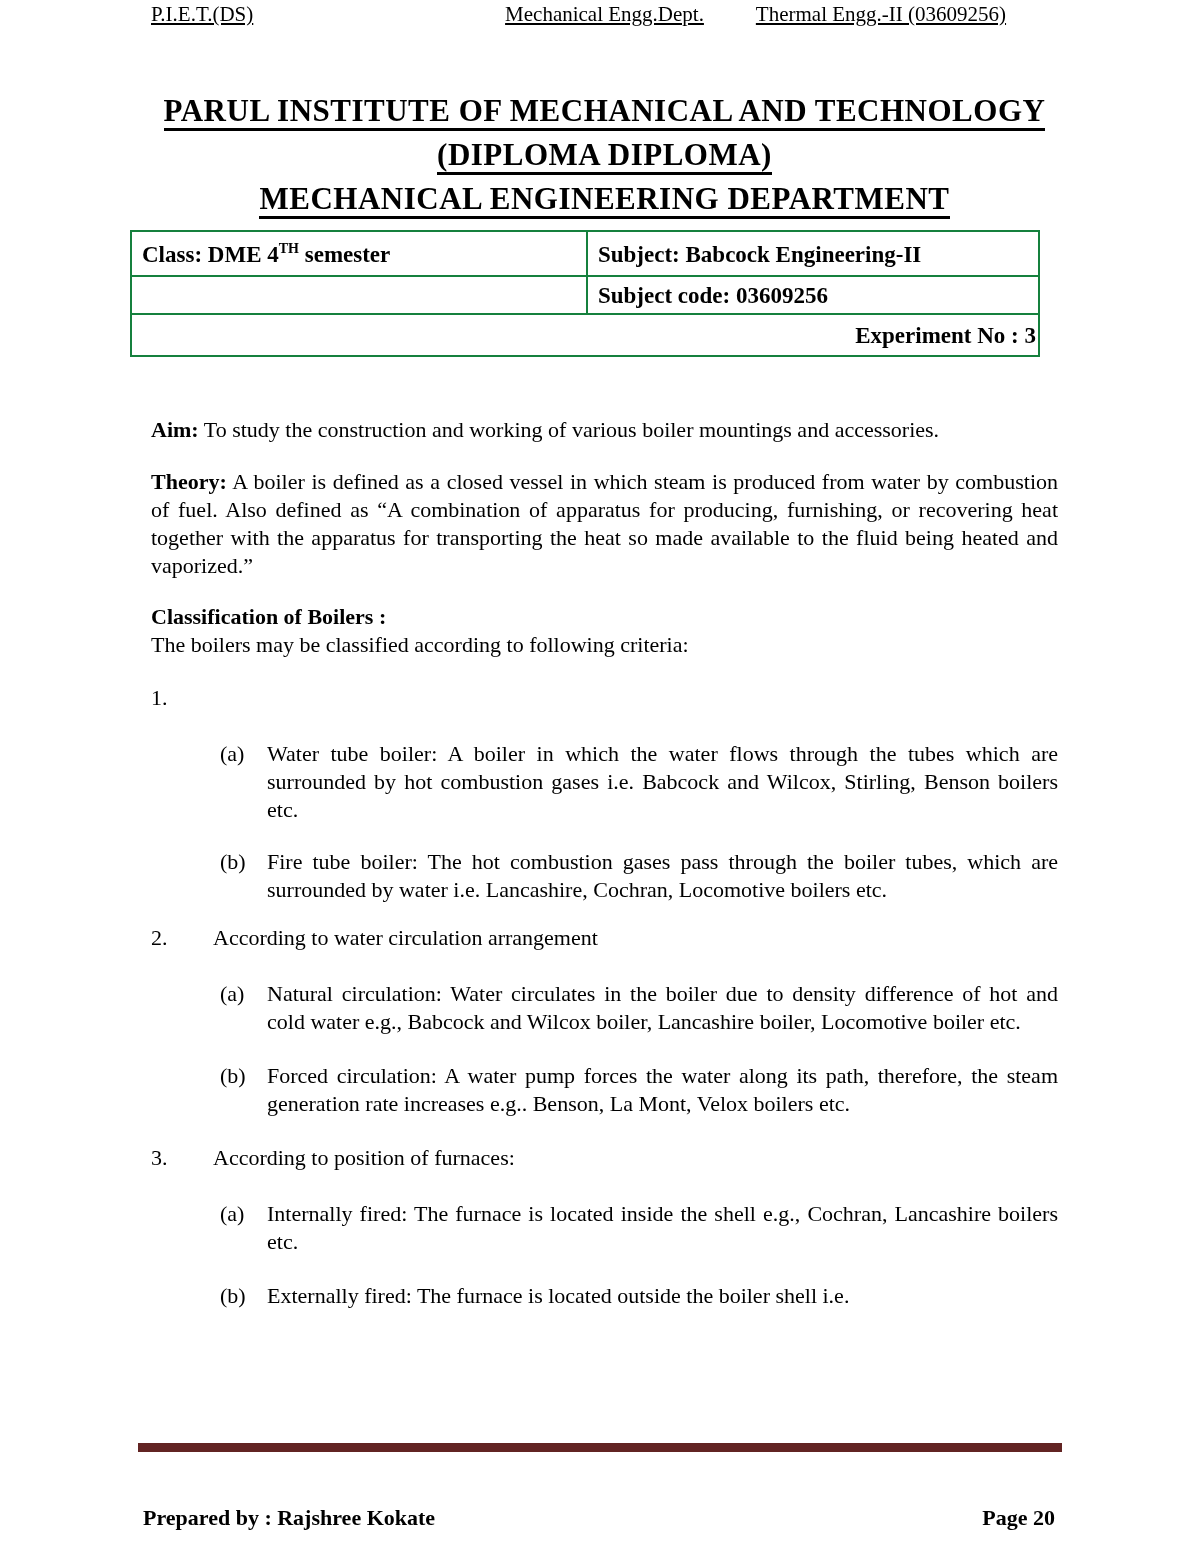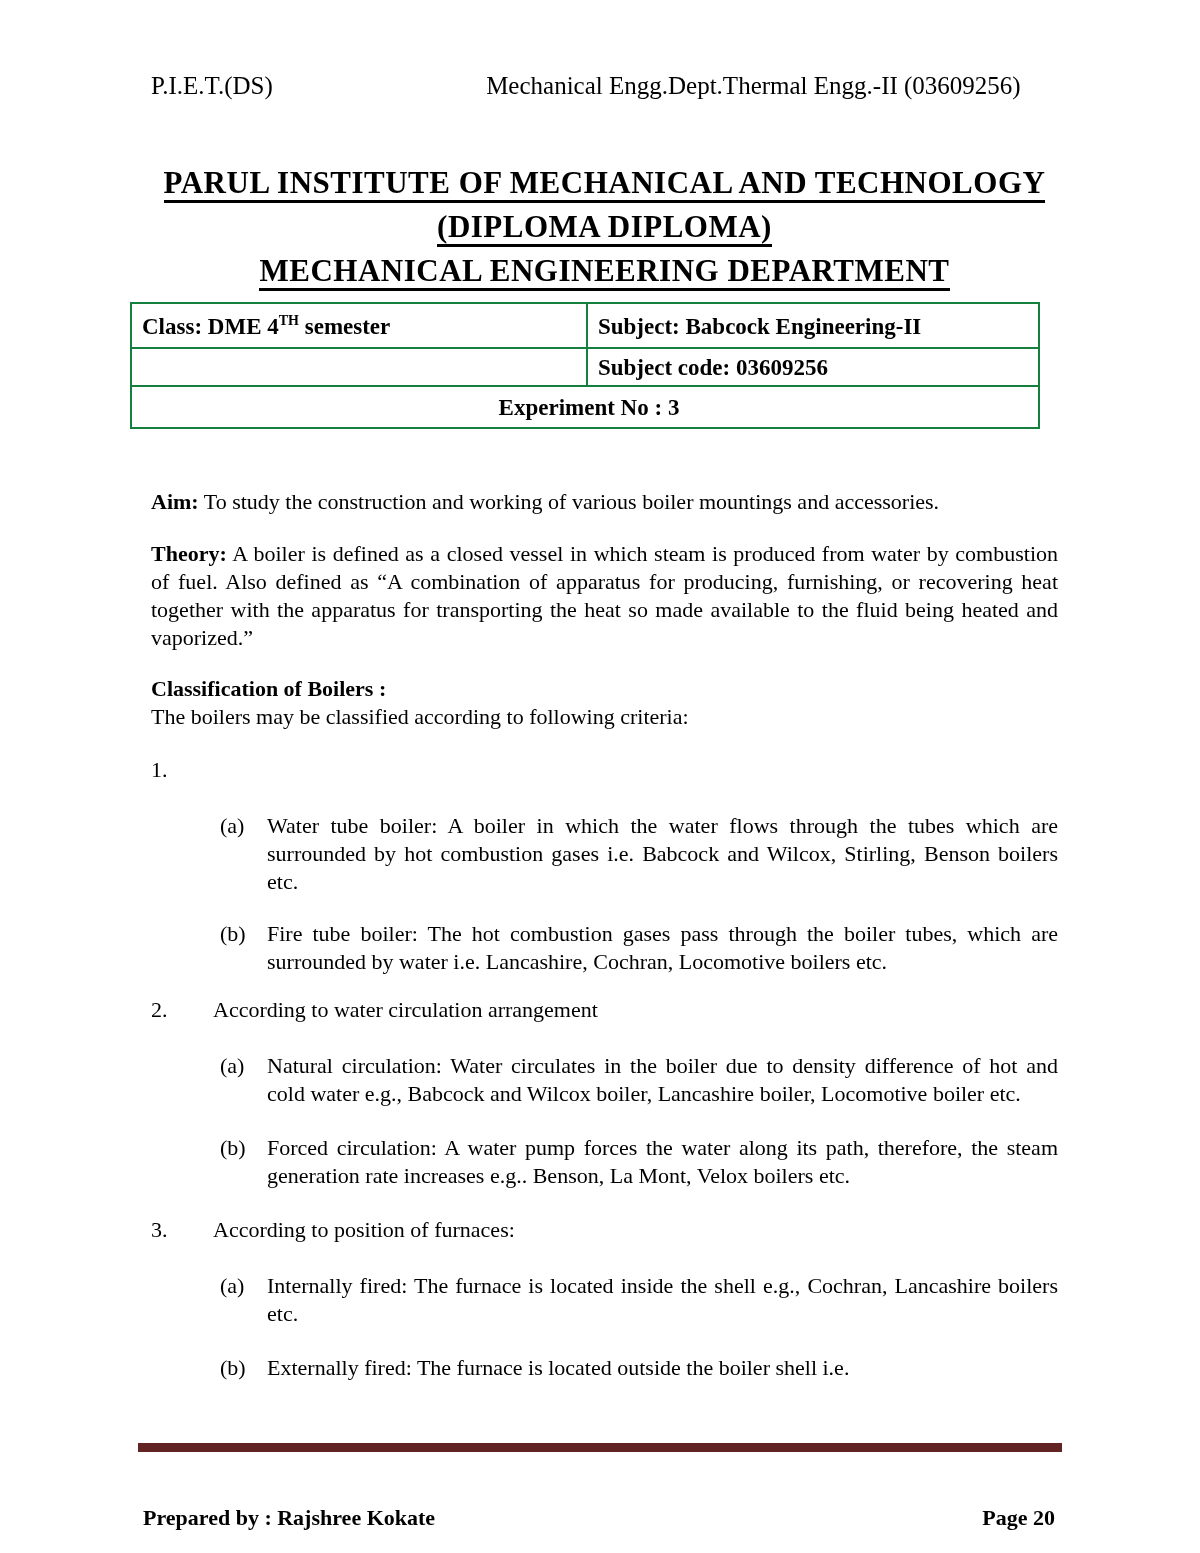--- a/index.html
+++ b/index.html
@@ -9,26 +9,25 @@
     width:1200px; height:1553px;
     background:#ffffff;
     font-family:"Liberation Serif", serif;
     color:#000;
     overflow:hidden;
   }
   .content { padding:0 142px 0 151px; }
 
   
   .doc-header {
-    margin-top:72px;
     display:grid;
     grid-template-columns:1fr auto 1fr;
-    font-size:25px; line-height:28px;
+    font-size:21px; line-height:28px;text-decoration:underline;
   }
-  .doc-header .h-right { text-align:left; }
+  .doc-header .h-right { text-align:center; }
 
   
   .title-block { margin-top:66px; text-align:center; }
   .title-line { height:44px; }
   .title-line span {
     display:inline-block;
     font-size:31px; font-weight:bold; line-height:33px;
     border-bottom:3px solid #000; padding-bottom:1px;
     letter-spacing:0.5px;
   }
@@ -42,21 +41,21 @@
   }
   table.info-table td {
     border:2px solid #15803d;
     font-weight:bold; font-size:23px;
     padding:2px 2px 0 10px;
     vertical-align:middle;
   }
   td.c-class { width:456px; height:45px; }
   td.c-subject { width:452px; height:45px; }
   td.r2 { height:38px; }
-  td.experiment-cell { height:42px; text-align:center; font-size:22px; padding-left:0;border-radius:9px; }
+  td.experiment-cell { height:42px; text-align:right; font-size:22px; padding-left:0;border-radius:9px; }
   sup.th { font-size:14px; vertical-align:super; font-weight:bold; }
 
   
   .para { font-size:22px; line-height:28px; }
   .just { text-align:justify; }
   .lead { font-weight:bold; }
 
   .num-item { display:flex; font-size:22px; line-height:28px; }
   .num-item .num { width:62px; flex:0 0 62px; }
   .sub-item { display:flex; margin-left:69px; font-size:22px; line-height:28px; }

